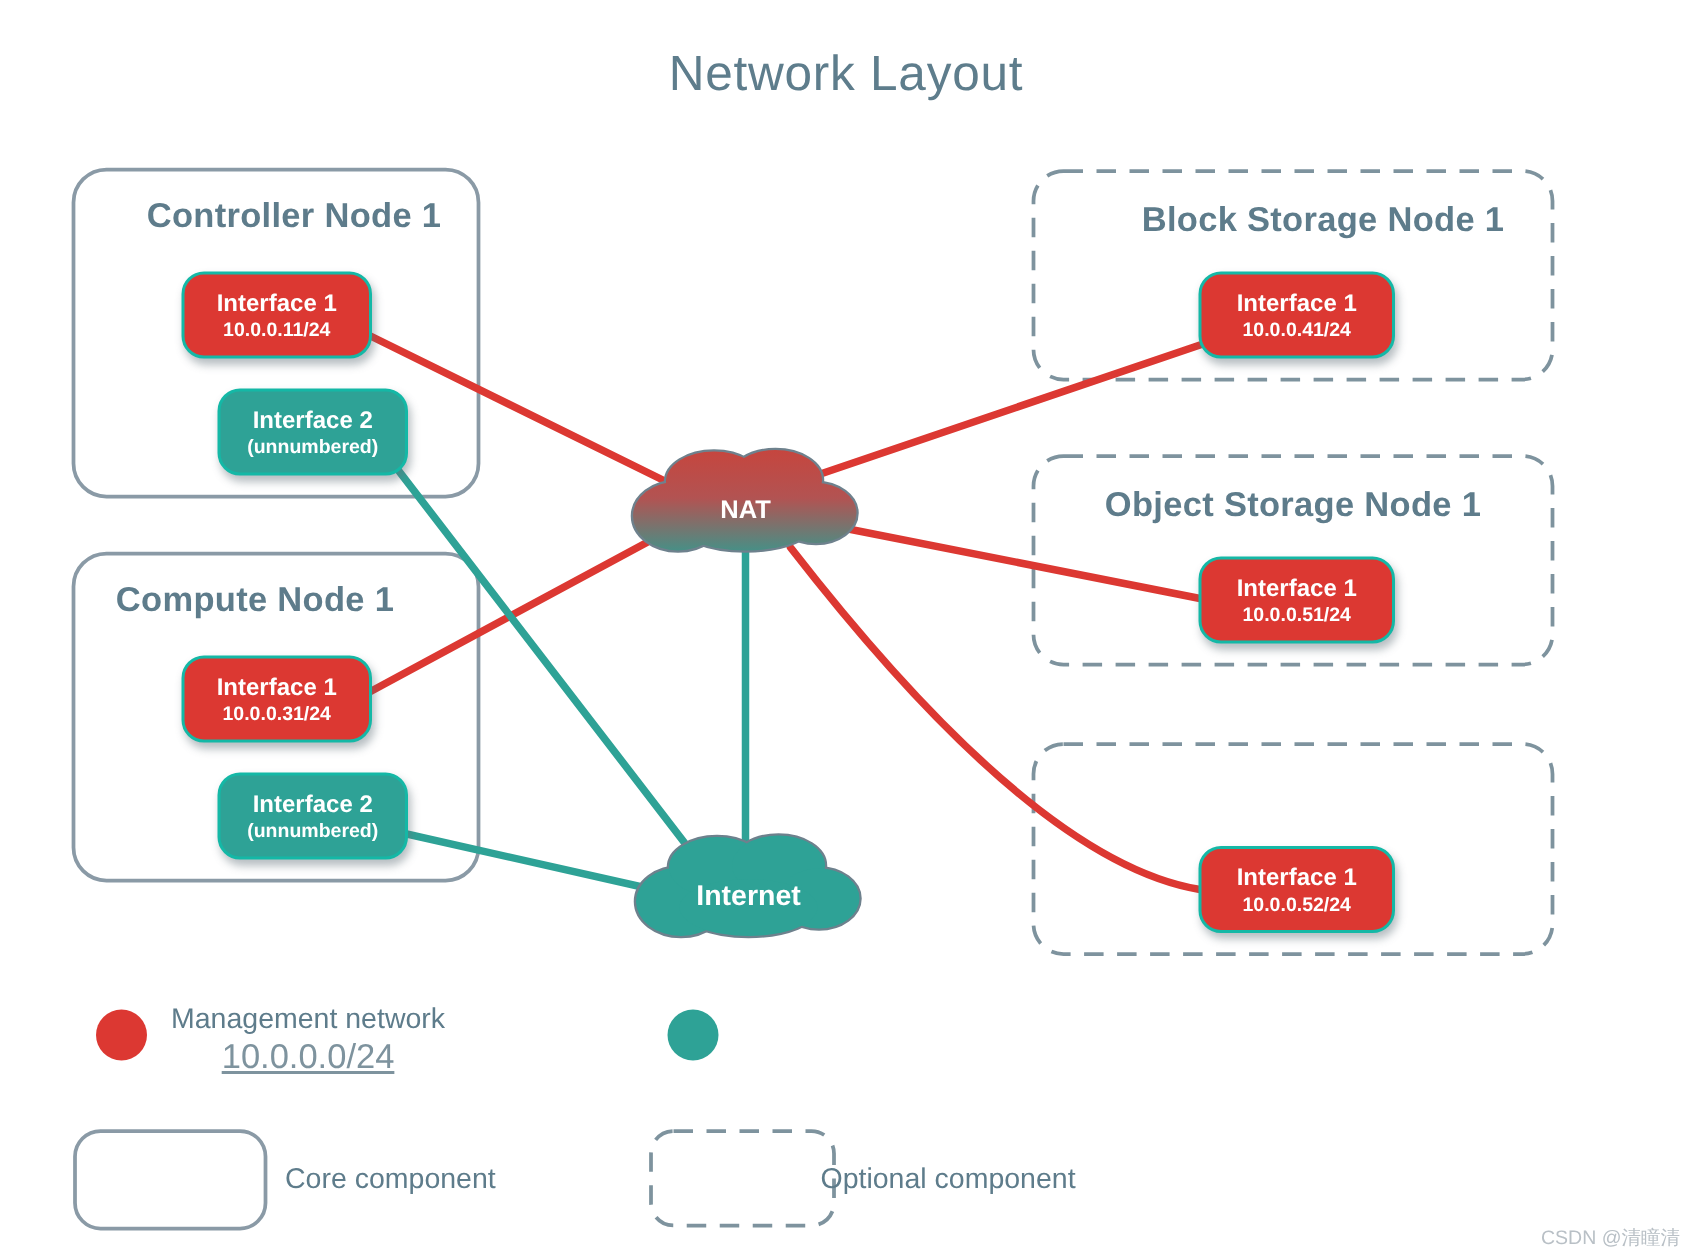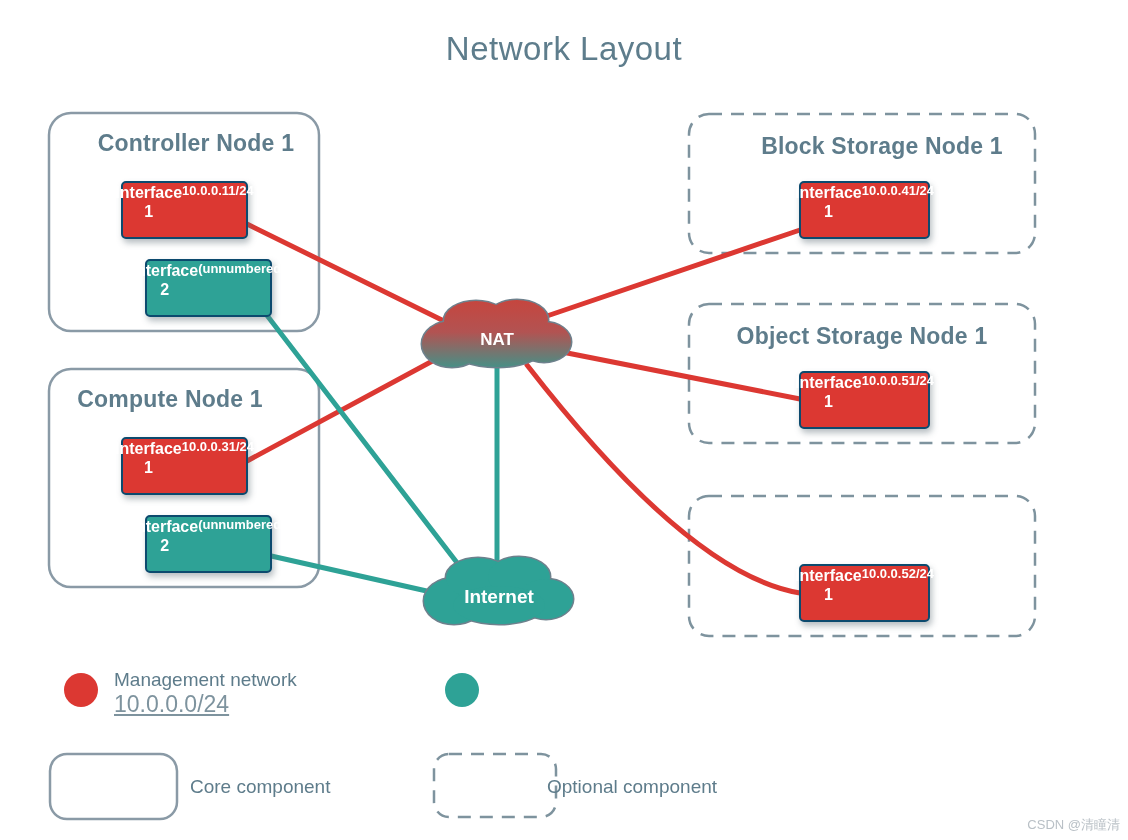--- a/index.html
+++ b/index.html
@@ -18,24 +18,24 @@
   .abs { position:absolute; }
   .page-title {
     left:0; right:0; top:30px; text-align:center;
     font-size:33px; font-weight:400; color:#5E7D8C; letter-spacing:0.5px;
   }
   .node-title {
     text-align:center; font-size:23px; font-weight:600; color:#5E7C8B;
     letter-spacing:0.2px;
   }
   .iface {
-    border:2px solid #0c4a6e; border-radius:5px; color:#ffffff;
+    border:2px solid #14b8a6; border-radius:15px; color:#ffffff;
     text-align:center; box-sizing:border-box;
     box-shadow:2px 4px 6px rgba(96,110,120,0.45);
-    display:flex; flex-direction:row; justify-content:center;
+    display:flex; flex-direction:column; justify-content:center;
   }
   .iface .if-label { font-size:16px; font-weight:700; line-height:19px; }
   .iface .if-detail { font-size:13px; font-weight:700; line-height:16px; }
   .if-red  { background:#DC3832; }
   .if-teal { background:#2EA296;margin-left:24px; }
 
   .legend-dot { width:34px; height:34px; border-radius:50%; }
   .legend-label { font-size:19px; color:#5E7C8B; line-height:22px; }
   .legend-sub { font-size:23px; color:#7E939E; line-height:20px; margin-top:3px;text-decoration:underline; }
   .comp-label { font-size:19px; color:#5E7C8B; }
@@ -127,21 +127,21 @@
     <div class="if-label">Interface 1</div>
     <div class="if-detail">10.0.0.51/24</div>
   </div>
 
   <div class="abs iface if-red" style="left:799px; top:564px; width:131px; height:58px;">
     <div class="if-label">Interface 1</div>
     <div class="if-detail">10.0.0.52/24</div>
   </div>
 
   <div class="abs legend-dot" style="left: 64px; top: 673px; background-color: rgb(220, 56, 50);"></div>
-  <div class="abs" style="left:114px; top:669px;">
+  <div class="abs" style="left:114px; top:669px;text-align:center;">
     <div class="legend-label">Management network</div>
     <div class="legend-sub">10.0.0.0/24</div>
   </div>
 
   <div class="abs legend-dot" style="left: 445px; top: 673px; background-color: rgb(46, 162, 150);"></div>
 
   <div class="abs comp-label" style="left:190px; top:776px;">Core component</div>
   <div class="abs comp-label" style="left:547px; top:776px;">Optional component</div>
 
   <div class="abs watermark">CSDN @清瞳清</div>

